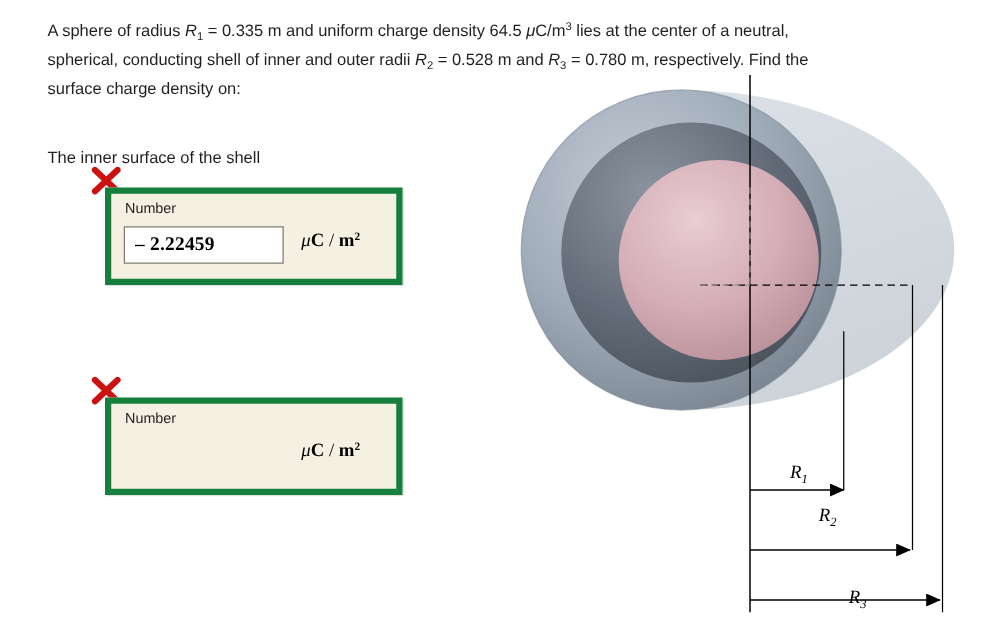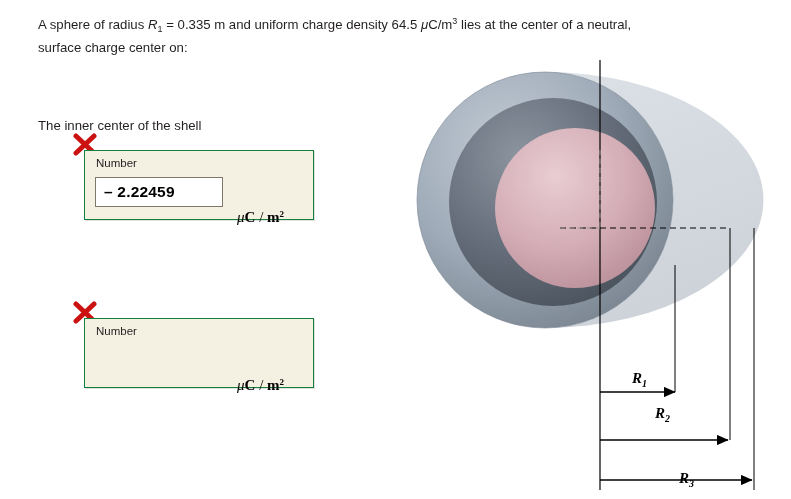--- a/index.html
+++ b/index.html
@@ -44,21 +44,21 @@
     white-space: nowrap;
   }
   #prompt-inner { left: 38px; top: 118px; }
   #prompt-outer { left: 38px; top: 286px; }
 
   .answer-box {
     position: absolute;
     width: 228px;
     height: 68px;
     background: #f4f0e2;
-    border: 1px solid #15803d;
+    border: 5px solid #15803d;
     box-shadow: 1px 1px 0 rgba(0,0,0,0.12);
   }
   #box-inner { left: 84px; top: 150px; }
   #box-outer { left: 84px; top: 318px; }
 
   .box-label {
     position: absolute;
     left: 11px;
     top: 6px;
     font-size: 11.5px;
@@ -66,37 +66,36 @@
   }
   .num-input {
     position: absolute;
     left: 10px;
     top: 26px;
     width: 128px;
     height: 30px;
     background: #ffffff;
     border: 1px solid #7d7a6c;
     box-sizing: border-box;
-    font-family: Liberation Sans, sans-serif;
+    font-family: Liberation Serif, serif;
     font-size: 15.5px;
     font-weight: bold;
     color: #000000;
     padding: 0 8px;
     line-height: 28px;
     letter-spacing: 0.2px;
   }
   .unit {
     position: absolute;
     left: 152px;
     top: 30px;
     font-family: "Liberation Serif", serif;
     font-size: 15px;
     color: #000000;
     white-space: nowrap;
-    margin-top: 28px;
   }
   .unit .mu { font-style: italic; }
   .unit b { font-weight: bold; }
 
   
   .xmark {
     position: absolute;
     width: 26px;
     height: 26px;
     color: #cc1111;
@@ -120,41 +119,42 @@
     position: absolute;
     left: 410px;
     top: 60px;
     width: 370px;
     height: 430px;
   }
   #figure svg { display: block; }
   .rlabel {
     position: absolute;
     font-family: "Liberation Serif", serif;
-    font-weight: bold;
+    font-weight: normal;
     font-style: italic;
     font-size: 15px;
     color: #000;
   }
   #lab-r1 { left: 632px; top: 370px; }
   #lab-r2 { left: 655px; top: 405px; }
   #lab-r3 { left: 679px; top: 458px; margin-top: 12px; }
   .rlabel sub { font-size: 10px; top: 4px; font-style: italic; }
 </style>
 </head>
 <body>
 
 <div id="page">
 
   <div class="statement">
     <span class="ln">A sphere of radius <span class="var">R</span><sub>1</sub> = 0.335 m and uniform charge density 64.5 <span class="var">μ</span>C/m<sup>3</sup> lies at the center of a neutral,</span>
-    <span class="ln">surface charge center on:</span>
-  </div>
-
-  <div class="prompt" id="prompt-inner">The inner center of the shell</div>
+    <span class="ln">spherical, conducting shell of inner and outer radii <span class="var">R</span><sub>2</sub> = 0.528 m and <span class="var">R</span><sub>3</sub> = 0.780 m, respectively. Find the</span>
+    <span class="ln">surface charge density on:</span>
+  </div>
+
+  <div class="prompt" id="prompt-inner">The inner surface of the shell</div>
 
   <div class="xmark" id="x-inner">
     <svg width="26" height="26" viewBox="0 0 26 26">
       <path d="M4 3 L22 20 M22 3 L4 20" stroke="#cc1111" stroke-width="5" stroke-linecap="round"></path>
     </svg>
   </div>
 
   <div class="answer-box" id="box-inner">
     <div class="box-label">Number</div>
     <input class="num-input" type="text" value="– 2.22459" style="">

